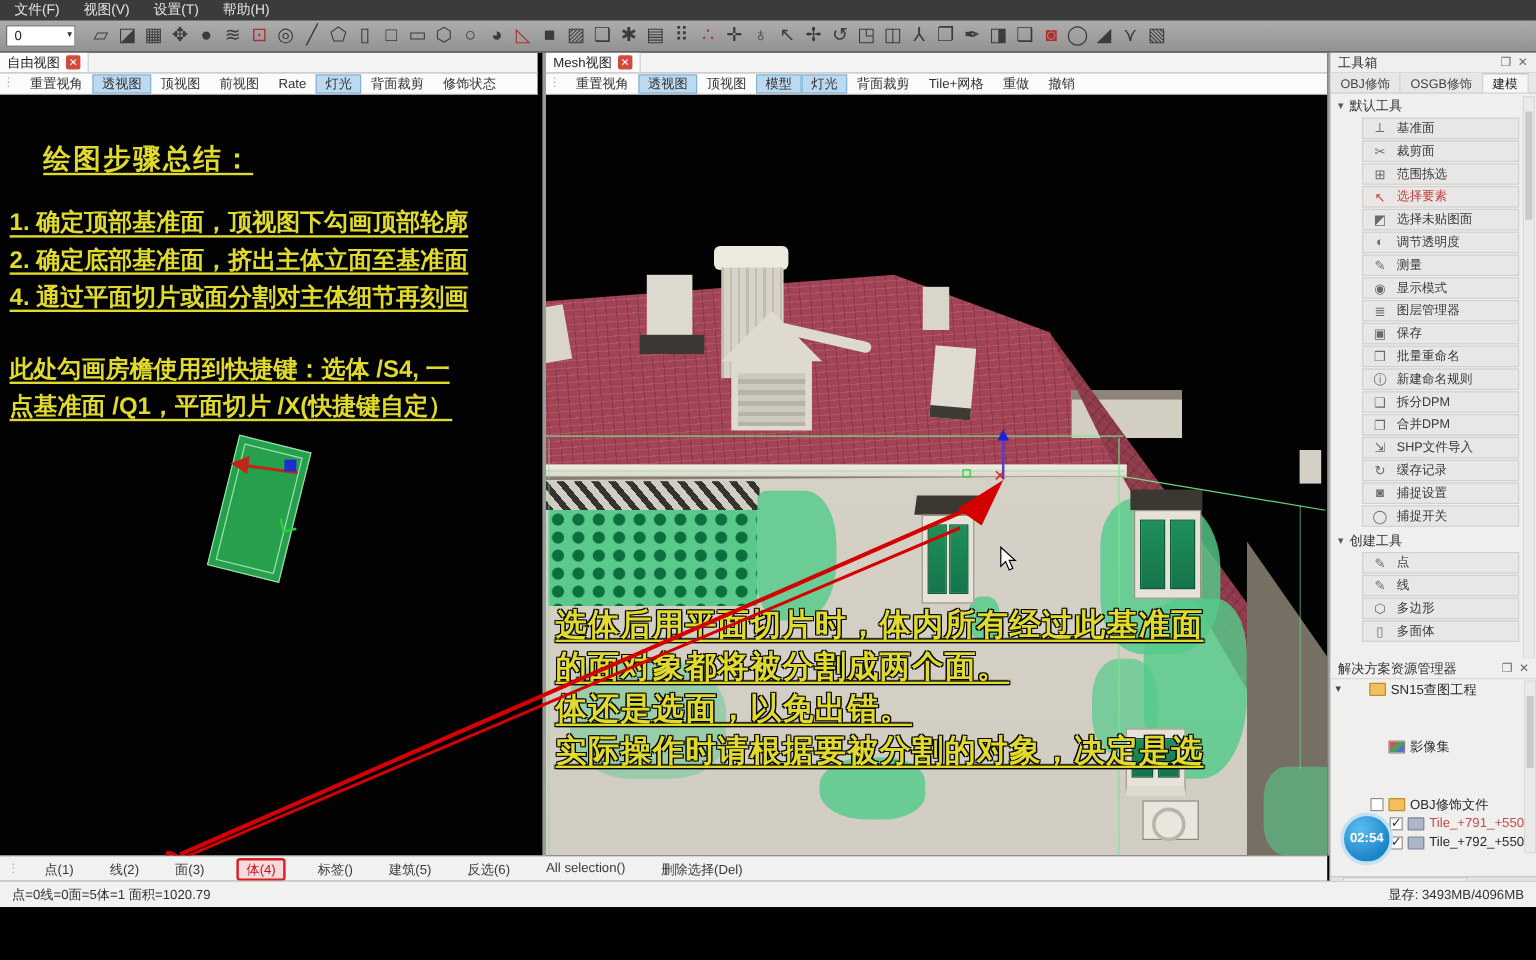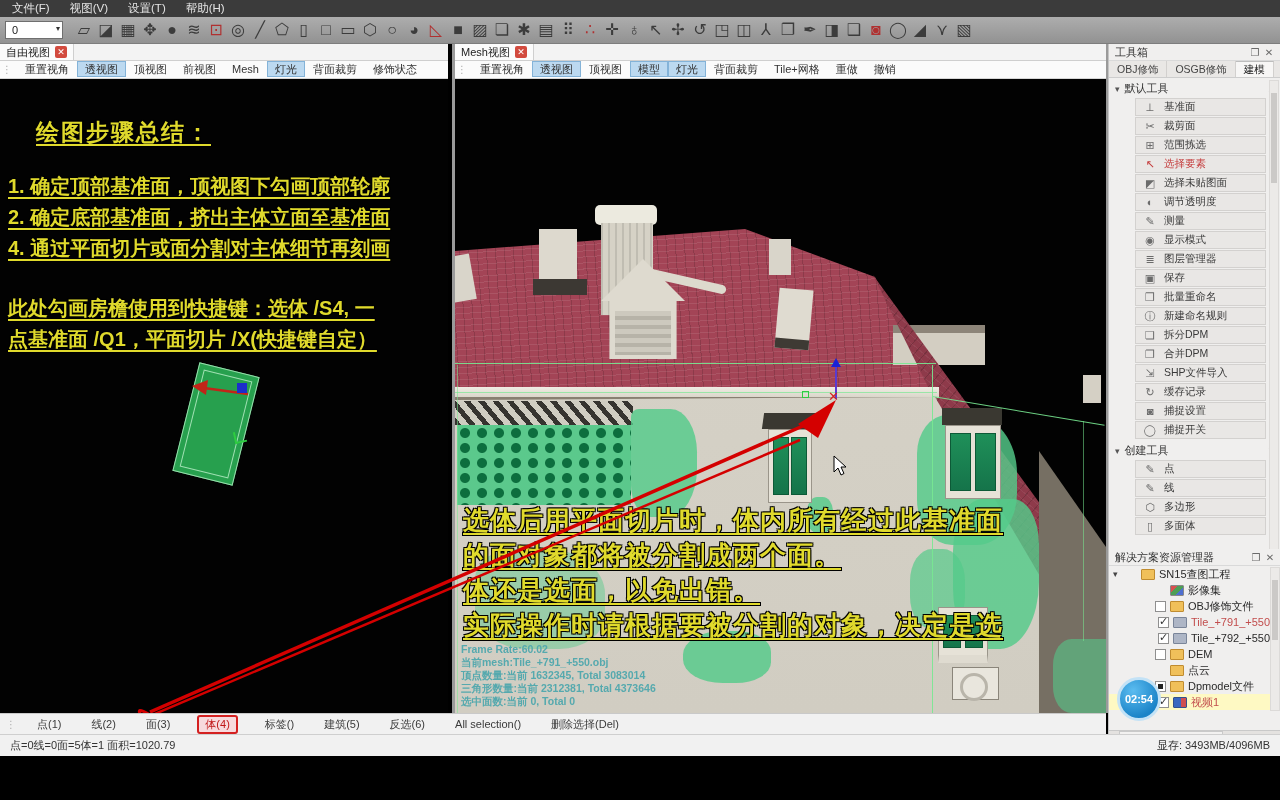--- a/index.html
+++ b/index.html
@@ -143,21 +143,21 @@
          display:flex;align-items:center;gap:7px;font-size:10.5px;color:#3a3a3a;padding-left:7px;white-space:nowrap;}
   .titem .tico{width:14px;text-align:center;color:#6b6b6b;font-size:11px;}
   .titem[data-state="selected"]{color:#c43b3b;}
   .titem[data-state="selected"] .tico{color:#c43b3b;}
   .tb-scroll{position:absolute;right:1px;top:36px;width:10px;height:470px;background:#eceae8;border:1px solid #dcdad8;}
   .tb-thumb{position:absolute;left:1px;top:12px;width:6px;height:90px;background:#cbc9c7;}
 
   
   .explorer{position:absolute;left:0;top:505px;width:172px;}
   .trow{display:flex;align-items:center;gap:4px;height:16px;font-size:11px;color:#2a2a2a;padding-left:4px;white-space:nowrap;}
-  .trow[data-lvl="2"]{padding-left:33px;} .trow[data-lvl="3"]{padding-left:36px;}
+  .trow[data-lvl="2"]{padding-left:20px;margin-top:32px;} .trow[data-lvl="3"]{padding-left:36px;}
   .trow[data-state~="selected"]{background:#fef9c3;}
   .trow[data-state~="red"] .tlabel{color:#c24d4d;}
   .texp{width:9px;font-size:9px;color:#444;}
   .tchk{width:11px;height:11px;border:1px solid #8f8f8f;background:#fff;position:relative;flex:none;}
   .tchk[data-check="none"]{visibility:hidden;}
   .tchk[data-check="checked"]::after{content:"✓";position:absolute;left:0px;top:-3px;font-size:11px;color:#333;}
   .tchk[data-check="partial"]::after{content:"";position:absolute;left:2px;top:2px;width:5px;height:5px;background:#222;}
   .tico2{width:14px;height:11px;flex:none;border-radius:1px;}
   .tico2[data-ico="folder"]{background:#f0c05a;border:1px solid #c08c30;}
   .tico2[data-ico="images"]{background:linear-gradient(135deg,#d85050 33%,#4d9e56 33% 66%,#4f6fd0 66%);border:1px solid #888;}
@@ -246,21 +246,21 @@
   <div class="pane pane-left">
     <div class="tabbar">
       <div class="tab">
         <span>自由视图</span>
         <span class="tab-close">✕</span>
       </div>
     </div>
     <div class="vtoolbar">
       <span class="grip">⋮</span>
       <span>
-        <span class="vbtn" data-state="">重置视角</span><span class="vbtn" data-state="active">透视图</span><span class="vbtn" data-state="">顶视图</span><span class="vbtn" data-state="">前视图</span><span class="vbtn" data-state="">Mesh</span><span class="vbtn" data-state="active">灯光</span><span class="vbtn" data-state="">背面裁剪</span><span class="vbtn" data-state="">修饰状态</span>
+        <span class="vbtn" data-state="">重置视角</span><span class="vbtn" data-state="active">透视图</span><span class="vbtn" data-state="">顶视图</span><span class="vbtn" data-state="">前视图</span><span class="vbtn" data-state="">Rate</span><span class="vbtn" data-state="active">灯光</span><span class="vbtn" data-state="">背面裁剪</span><span class="vbtn" data-state="">修饰状态</span>
       </span>
     </div>
     <div class="vcontent">
       <div class="ytx l-head">绘图步骤总结：</div>
       <div class="l-steps">
         <div class="ytx">1. 确定顶部基准面，顶视图下勾画顶部轮廓</div>
           <div class="ytx">2. 确定底部基准面，挤出主体立面至基准面</div>
           <div class="ytx">4. 通过平面切片或面分割对主体细节再刻画</div>
       </div>
       <div class="l-note">
@@ -348,27 +348,20 @@
         <div class="abs axisY"></div>
         <svg class="cursor" width="16" height="22">
           <polygon points="1,1 1,17 5,13 8,20 11,18.5 8,12 13,12" fill="#fff" stroke="#000" stroke-width="1"></polygon>
         </svg>
         <div class="r-ovl">
           <span class="ytx">选体后用平面切片时，体内所有经过此基准面</span>
             <span class="ytx">的面对象都将被分割成两个面。</span>
             <span class="ytx">体还是选面，以免出错。</span>
             <span class="ytx">实际操作时请根据要被分割的对象，决定是选</span>
         </div>
-        <div class="stats">
-          <div>Frame Rate:60.02</div>
-            <div>当前mesh:Tile_+791_+550.obj</div>
-            <div>顶点数量:当前 1632345, Total 3083014</div>
-            <div>三角形数量:当前 2312381, Total 4373646</div>
-            <div>选中面数:当前 0, Total 0</div>
-        </div>
       </div>
     </div>
   </div>
 
   <div class="vdiv d1"></div>
   <div class="vdiv d2"></div>
 
   <svg class="anno">
     <path d="M150,671 q-16,-10 -8,2" stroke="#d40000" stroke-width="3" fill="none"></path>
     <line x1="150" y1="668" x2="812" y2="378" stroke="#d40000" stroke-width="3.5"></line>

